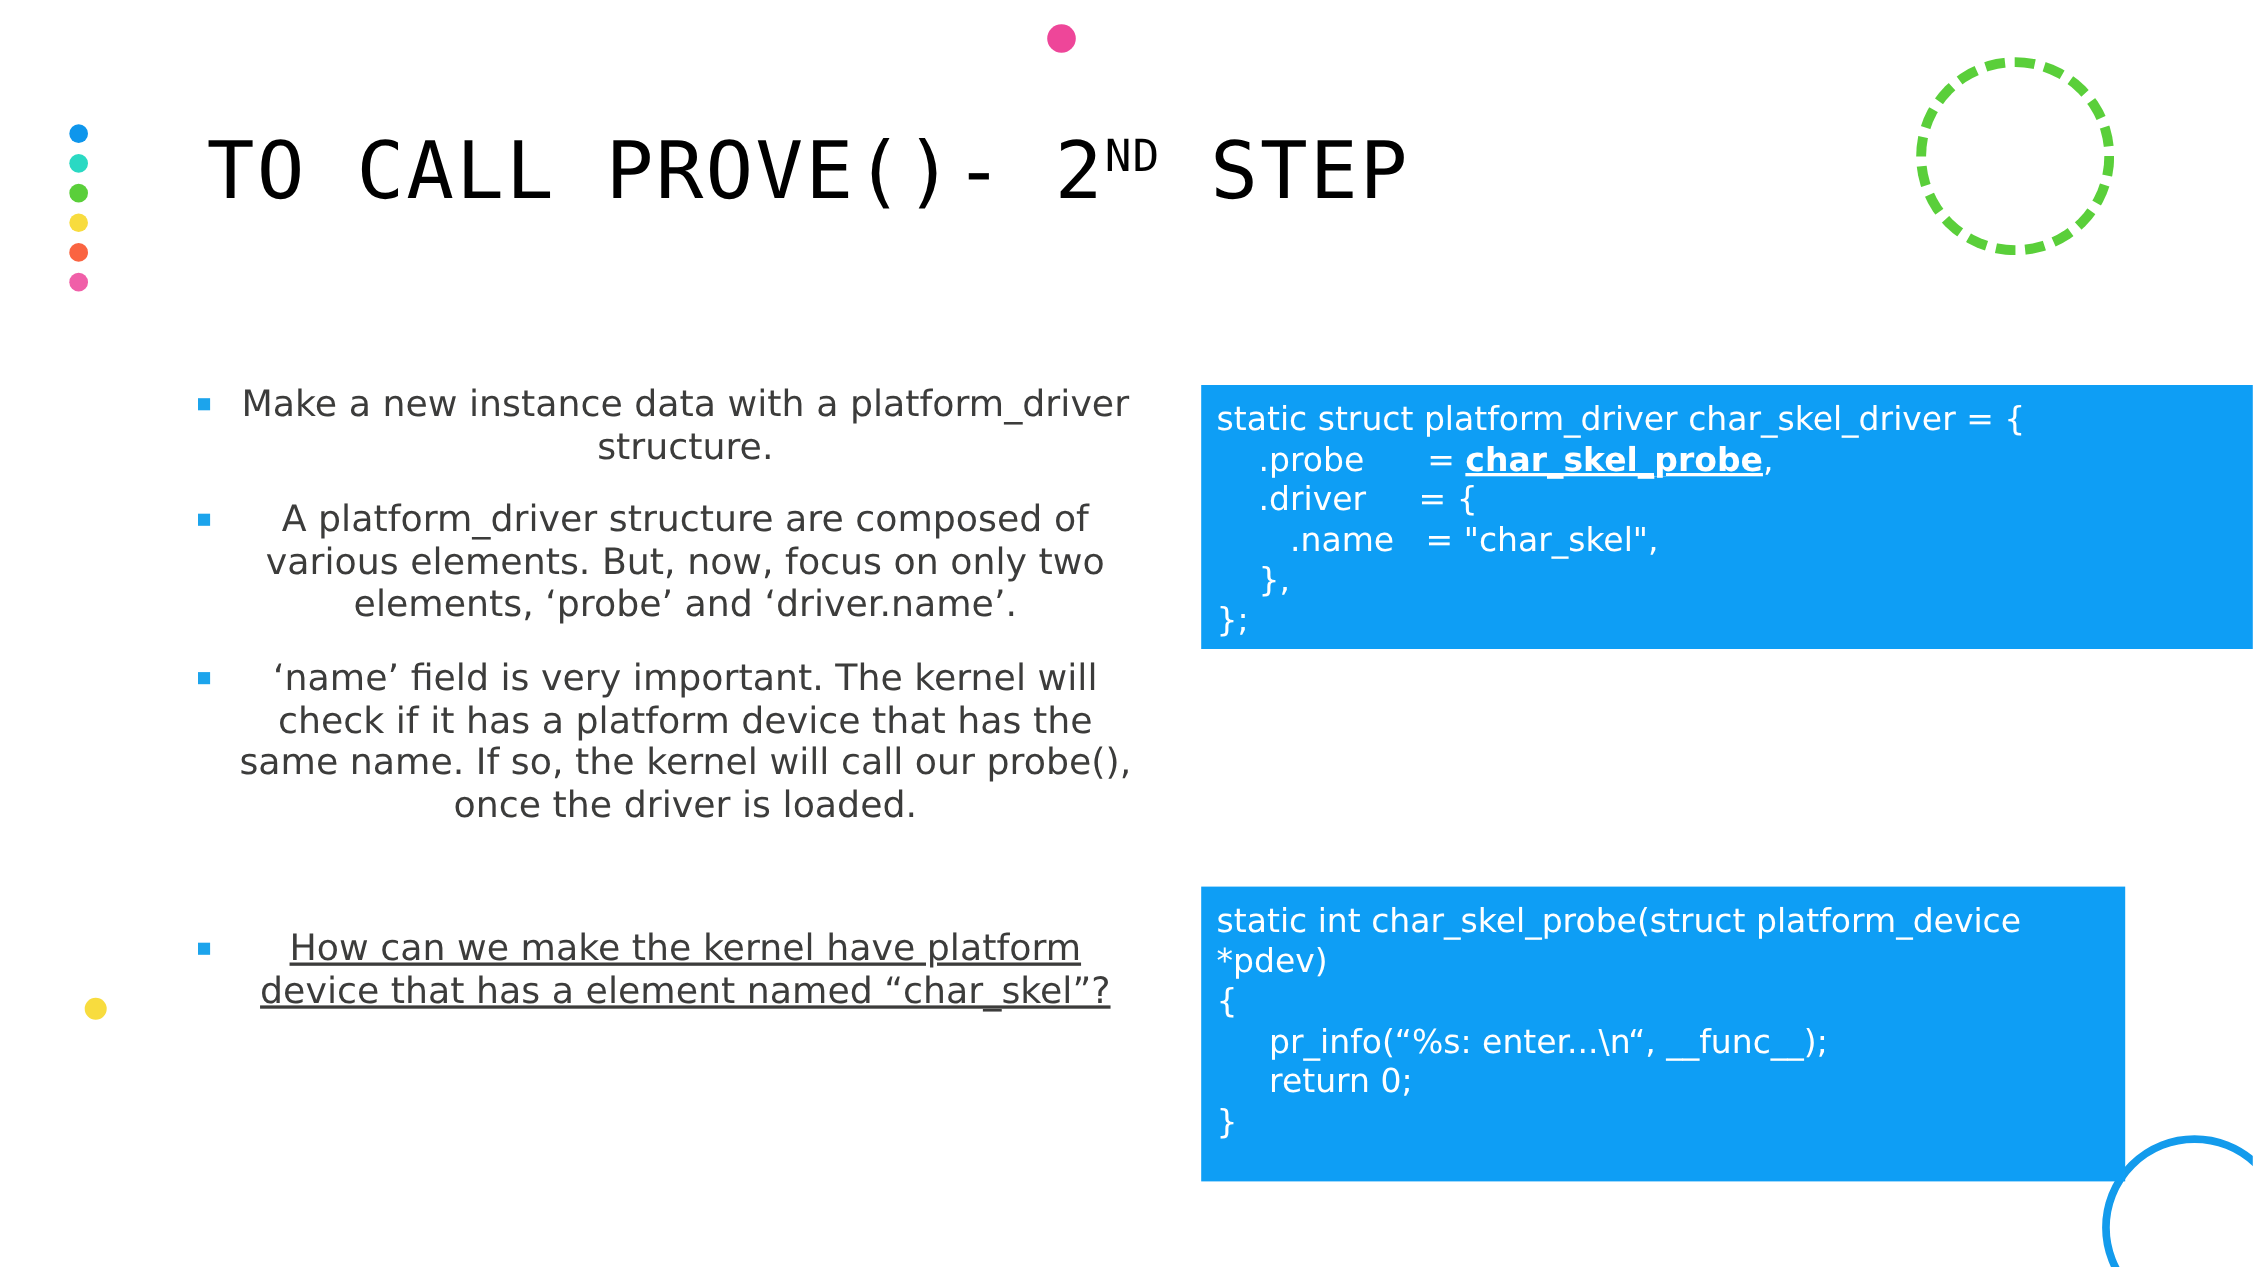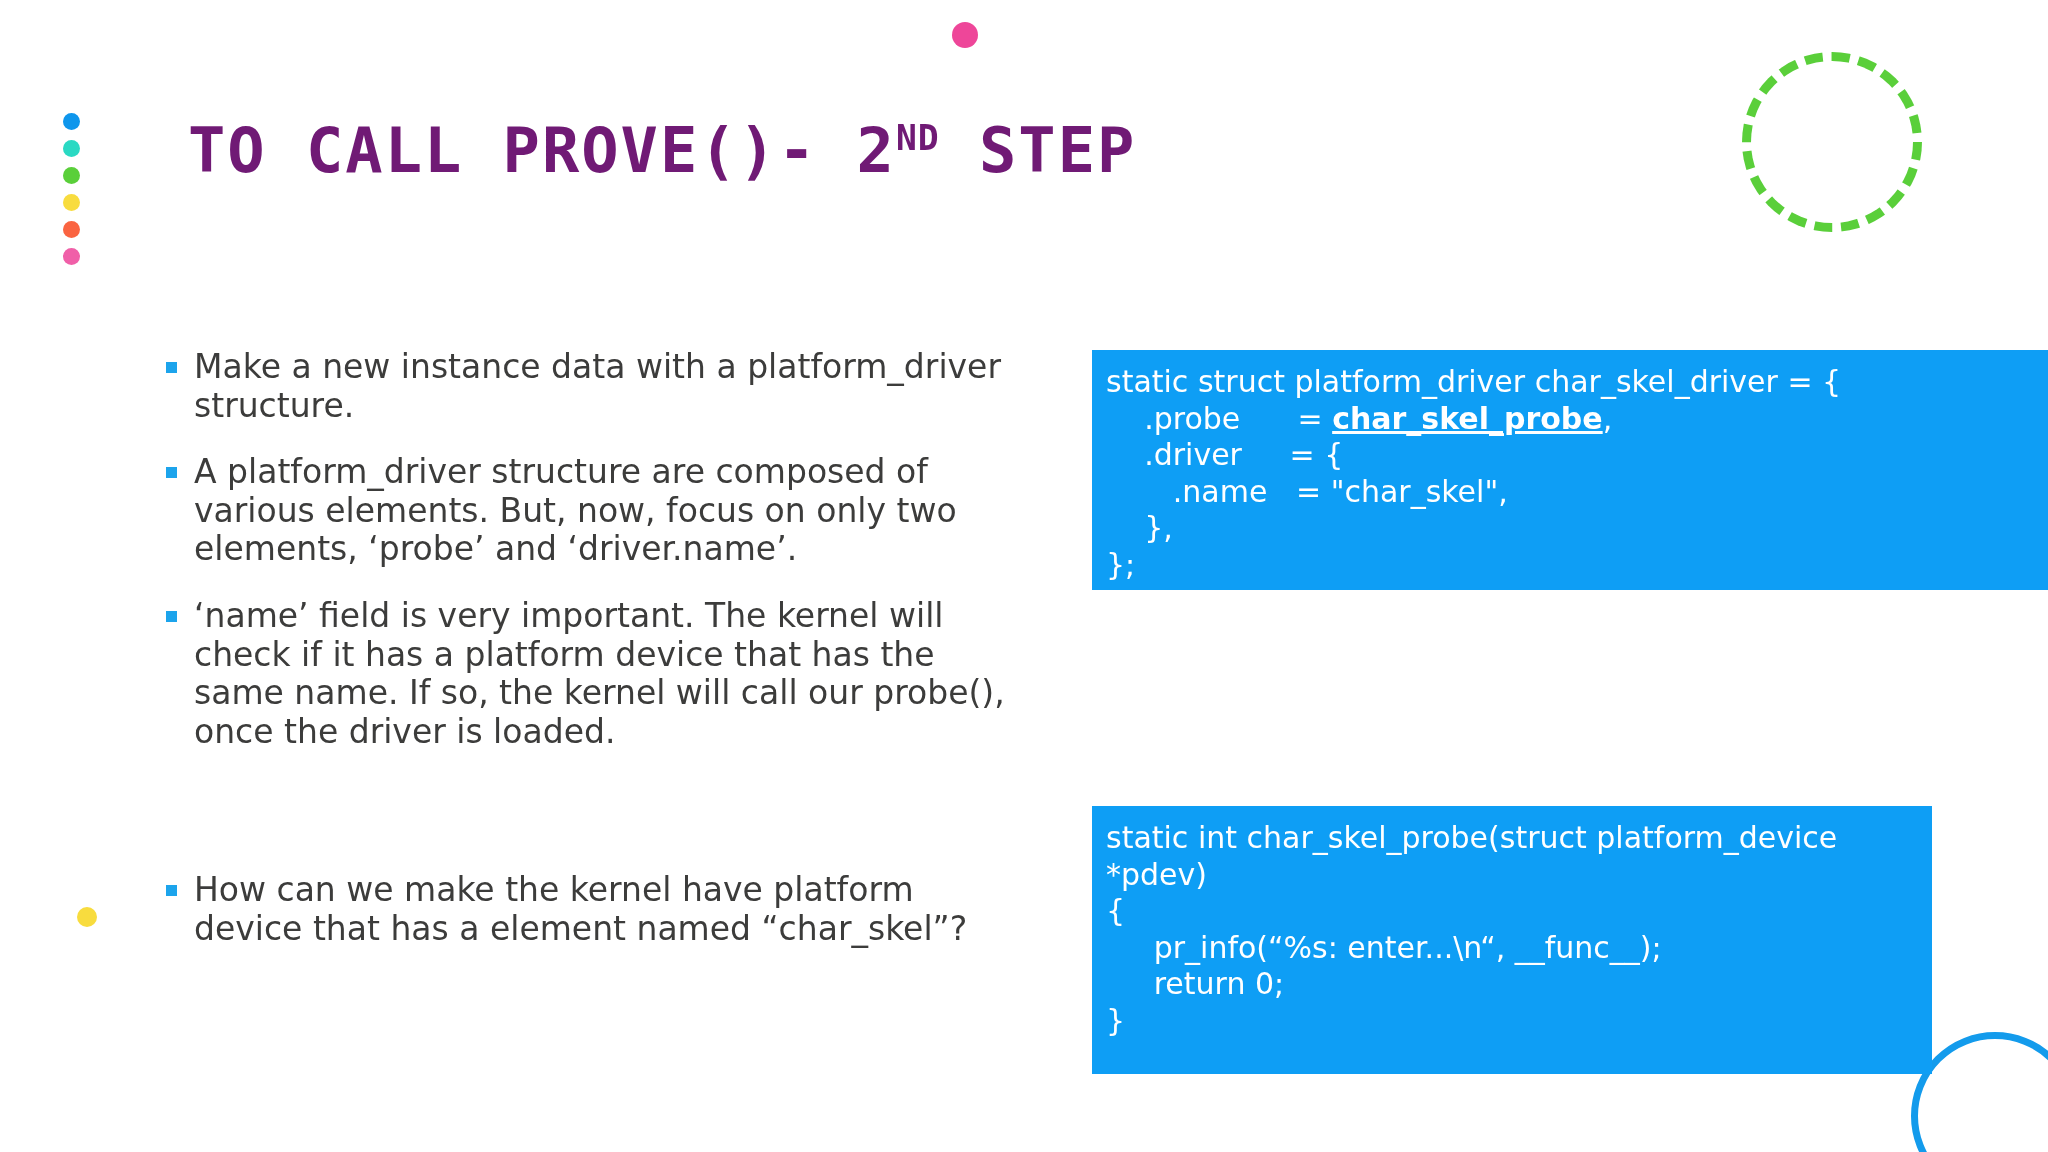--- a/index.html
+++ b/index.html
@@ -83,59 +83,61 @@
     background: transparent;
   }
 
   
   .title {
     position: absolute;
     left: 188px;
     top: 118px;
     width: 1500px;
     font-family: "DejaVu Sans Mono", monospace;
-    font-size: 62px;
-    font-weight: 700;
+    font-size: 72px;
+    font-weight: 400;
     letter-spacing: 2px;
-    color: #701a75;
+    color: #000000;
     line-height: 1.05;
     white-space: nowrap;
   }
   .title sup {
     font-size: 0.56em;
     vertical-align: super;
     letter-spacing: 1px;
   }
 
   
   .body-col {
     position: absolute;
-    left: 164px;
+    left: 178px;
     top: 348px;
     width: 860px;
+    text-align: center;
   }
   .bullet {
     position: relative;
     padding-left: 30px;
     margin-bottom: 28px;
     font-size: 33px;
     line-height: 1.17;
     color: #3C3C3B;
     font-family: "DejaVu Sans", sans-serif;
   }
   .bullet .marker {
     position: absolute;
     left: 2px;
     top: 14px;
     width: 11px;
     height: 11px;
     background: #1CA4EC;
   }
   .bullet.gap-before {
-    margin-top: 120px;
+    margin-top: 92px;
+    text-decoration: underline;
   }
 
   
   .code-box {
     position: absolute;
     background: #0E9EF5;
     color: #ffffff;
     font-family: "DejaVu Sans", sans-serif;
     font-size: 30px;
     line-height: 1.22;

